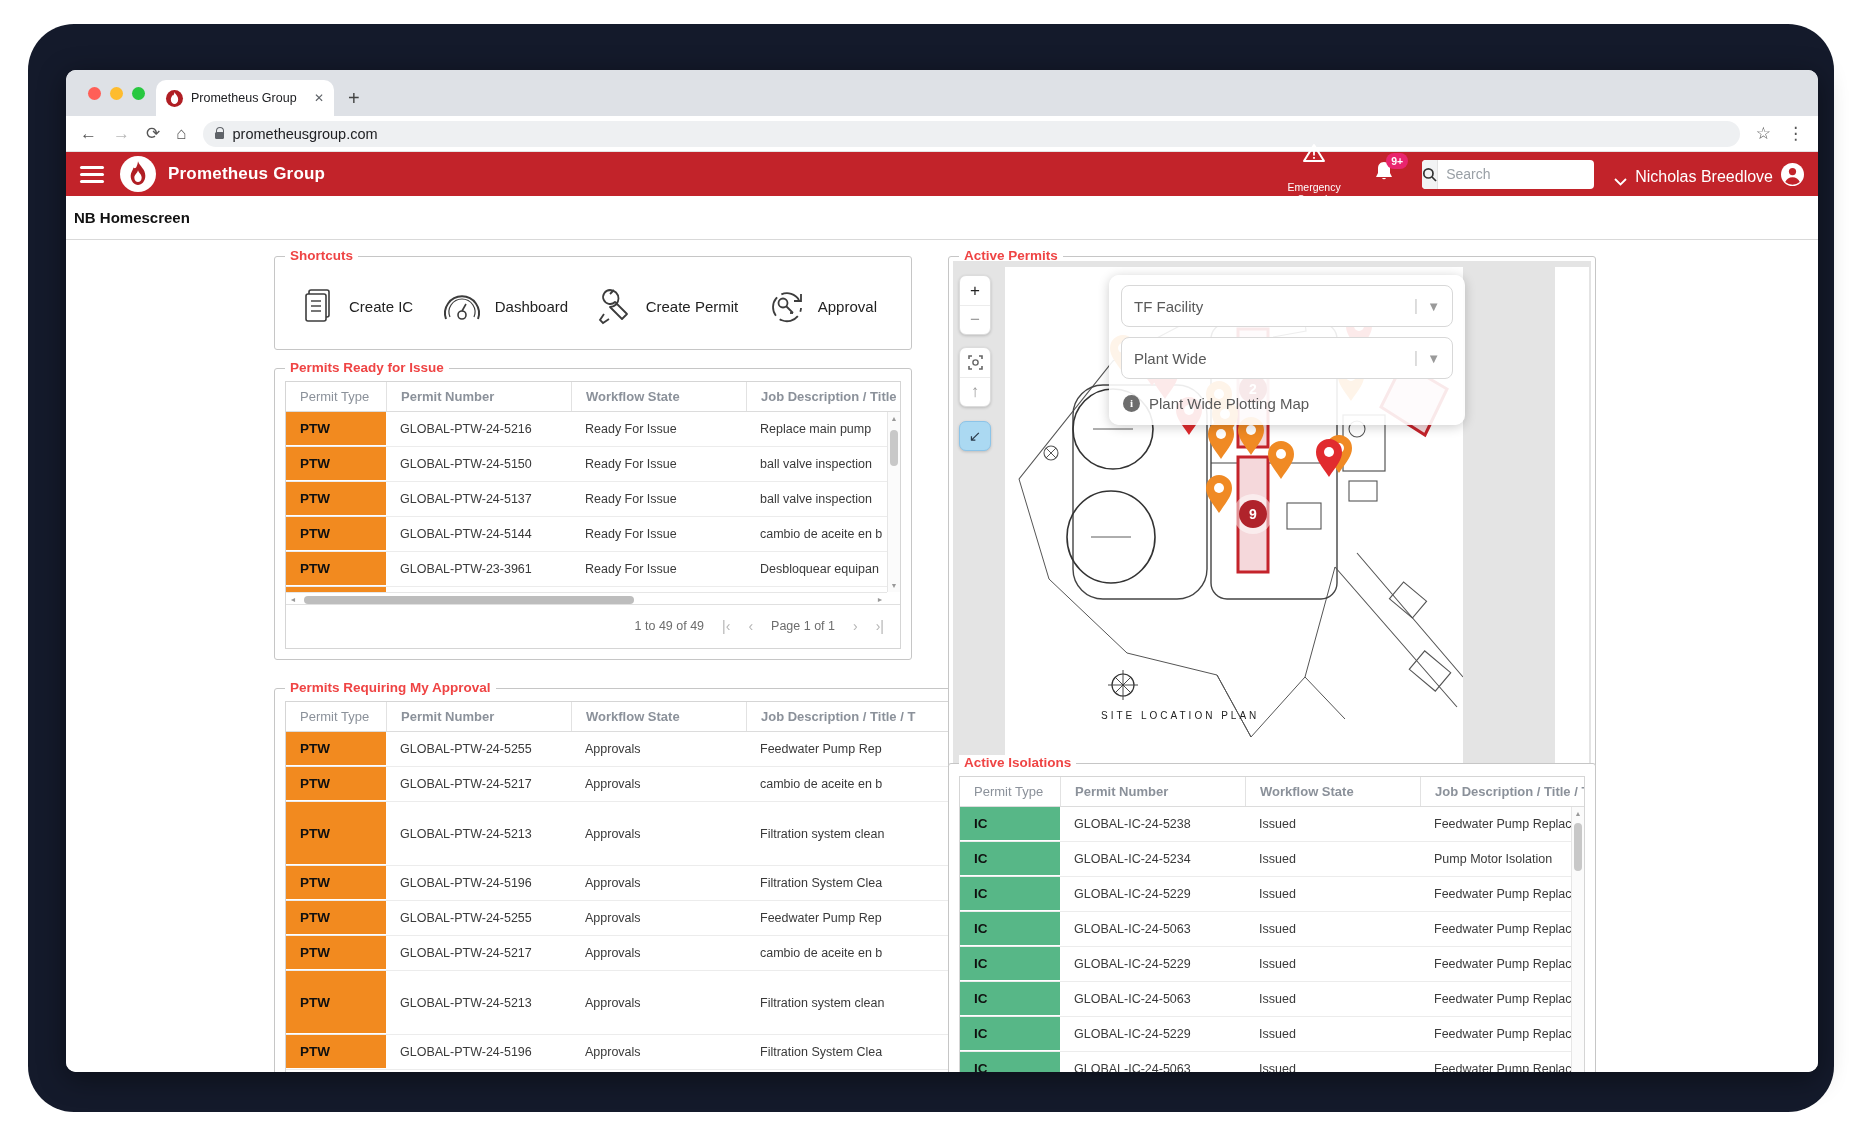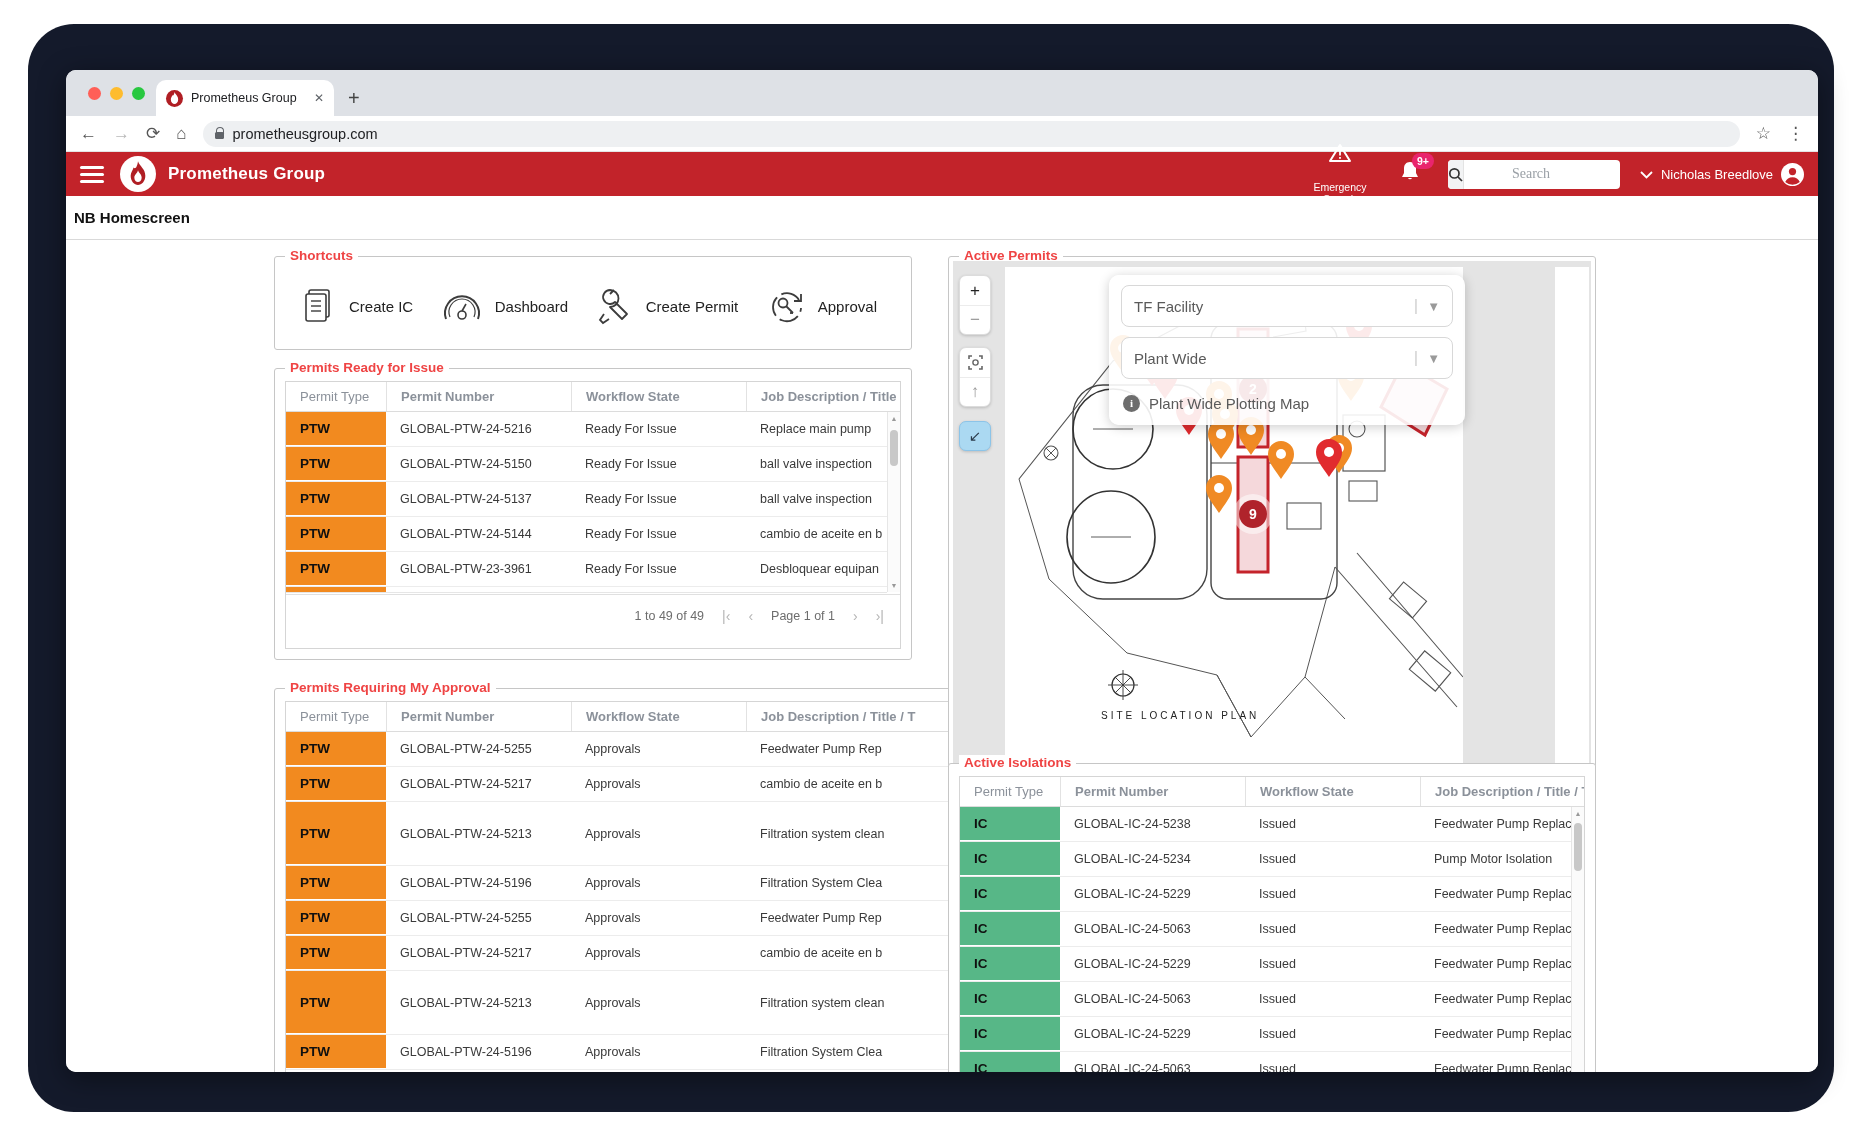--- a/index.html
+++ b/index.html
@@ -35,23 +35,23 @@
   .logo{width:36px;height:36px;background:#fff;border-radius:50%;display:flex;align-items:center;justify-content:center;margin-right:12px;}
   .brand{font-size:17px;font-weight:bold;letter-spacing:.2px;}
   .hdr-right{margin-left:auto;display:flex;align-items:center;gap:20px;}
   .emg{display:flex;flex-direction:column;align-items:center;width:76px;line-height:1.05;}
   .emg-label{font-size:10.5px;text-align:center;margin-top:19px;}
   .bellwrap{position:relative;width:30px;height:30px;}
   .badge{position:absolute;top:-6px;left:14px;background:#e9256d;color:#fff;font-size:10.5px;font-weight:bold;
          border-radius:9px;padding:2px 5px;}
   .searchbox{width:172px;height:29px;background:#fff;border-radius:4px;display:flex;align-items:center;overflow:hidden;}
   .searchbox .mag{width:34px;height:100%;display:flex;align-items:center;justify-content:center;background:#f2f3f4;border-right:1px solid #e3e3e3;}
-  .searchbox input{border:none;outline:none;flex:1;font-size:14px;padding:0 8px;color:#0f172a;font-family:Liberation Serif, serif;margin-left:40px;}
+  .searchbox input{border:none;outline:none;flex:1;font-size:14px;padding:0 8px;color:#0f172a;font-family:Liberation Sans, sans-serif;}
   .searchbox input::placeholder{color:#9aa0a6;}
-  .userwrap{display:flex;align-items:center;gap:8px;font-size:13px;}
+  .userwrap{display:flex;align-items:flex-end;gap:8px;font-size:16px;}
   
   .titlebar{height:44px;background:#fff;border-bottom:1px solid #d9d9d9;display:flex;align-items:center;padding-left:8px;}
   .ptitle{font-size:15px;font-weight:bold;color:#121212;}
   
   .content{position:relative;height:840px;background:#fff;overflow:hidden;}
   .panel{position:absolute;border:1px solid #c6c6c6;border-radius:3px;background:#fff;}
   .legend{position:absolute;top:-9px;left:10px;background:#fff;padding:0 5px;font-size:13.5px;font-weight:bold;color:#ef4444;}
   
   .shortcuts{left:208px;top:16px;width:638px;height:94px;}
   .sc-row{display:flex;justify-content:space-between;align-items:center;height:100%;padding:6px 34px 0 26px;}
@@ -76,21 +76,21 @@
   .tbody.green  .cell.type{background:#57b787;}
   
   .vscroll{position:absolute;top:30px;right:0;bottom:0;width:13px;background:#fbfbfb;border-left:1px solid #e6e6e6;}
   .vscroll .arr{position:absolute;left:0;width:12px;text-align:center;font-size:7px;color:#999;}
   .vscroll .a-up{top:3px}.vscroll .a-dn{bottom:3px}
   .vthumb{position:absolute;left:2px;top:18px;width:8px;height:36px;background:#c8c8c8;border-radius:4px;}
   .hscroll{position:absolute;left:0;right:13px;bottom:42px;height:14px;background:#fff;border-top:1px solid #e6e6e6;}
   .hscroll .arr{position:absolute;top:0;bottom:0;width:14px;display:flex;align-items:center;justify-content:center;font-size:7px;color:#999;}
   .hscroll .a-l{left:0}.hscroll .a-r{right:0}
   .hthumb{position:absolute;left:18px;top:3px;height:8px;width:330px;background:#bdbdbd;border-radius:4px;}
-  .pager{position:absolute;left:0;right:0;bottom:12px;height:42px;border-top:1px solid #e0e0e0;background:#fff;
+  .pager{position:absolute;left:0;right:0;bottom:2px;height:42px;border-top:1px solid #e0e0e0;background:#fff;
          display:flex;align-items:center;justify-content:flex-end;gap:18px;padding-right:16px;font-size:12.5px;color:#6d6d6d;}
   .pgbtn{color:#b5b5b5;font-size:14px;}
   
   .mapinner{position:absolute;inset:4px;background:#e4e4e4;overflow:hidden;}
   .mapwhite{position:absolute;left:52px;top:6px;bottom:6px;width:458px;background:#fff;overflow:hidden;}
   .mapwhite2{position:absolute;right:2px;top:6px;bottom:6px;width:34px;background:#fff;}
   .mapctl{position:absolute;left:6px;width:32px;background:#fff;border:1px solid #dcdcdc;border-radius:7px;
           box-shadow:0 1px 3px rgba(0,0,0,.18);overflow:hidden;}
   .mapctl .mbtn{height:29px;display:flex;align-items:center;justify-content:center;font-size:17px;color:#222;}
   .mapctl .mbtn + .mbtn{border-top:1px solid #ececec;}

